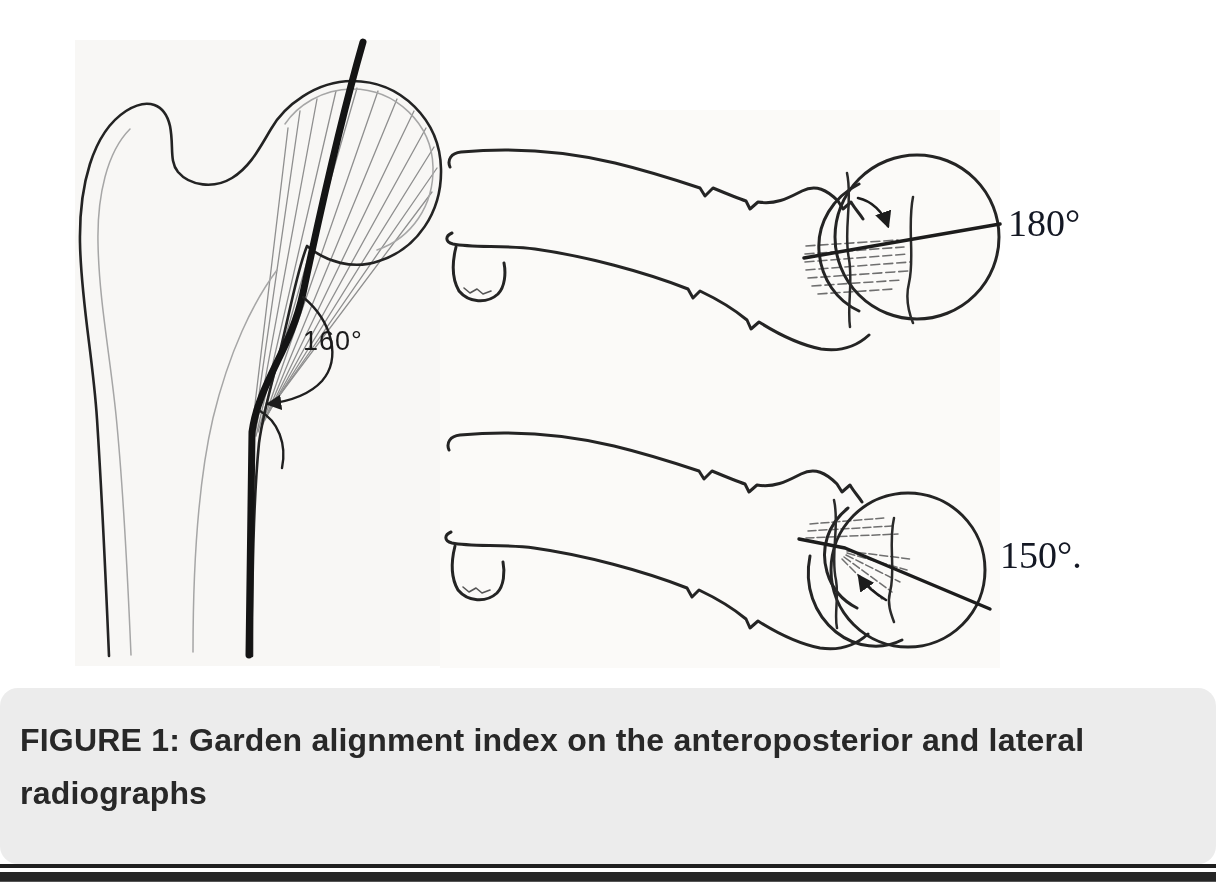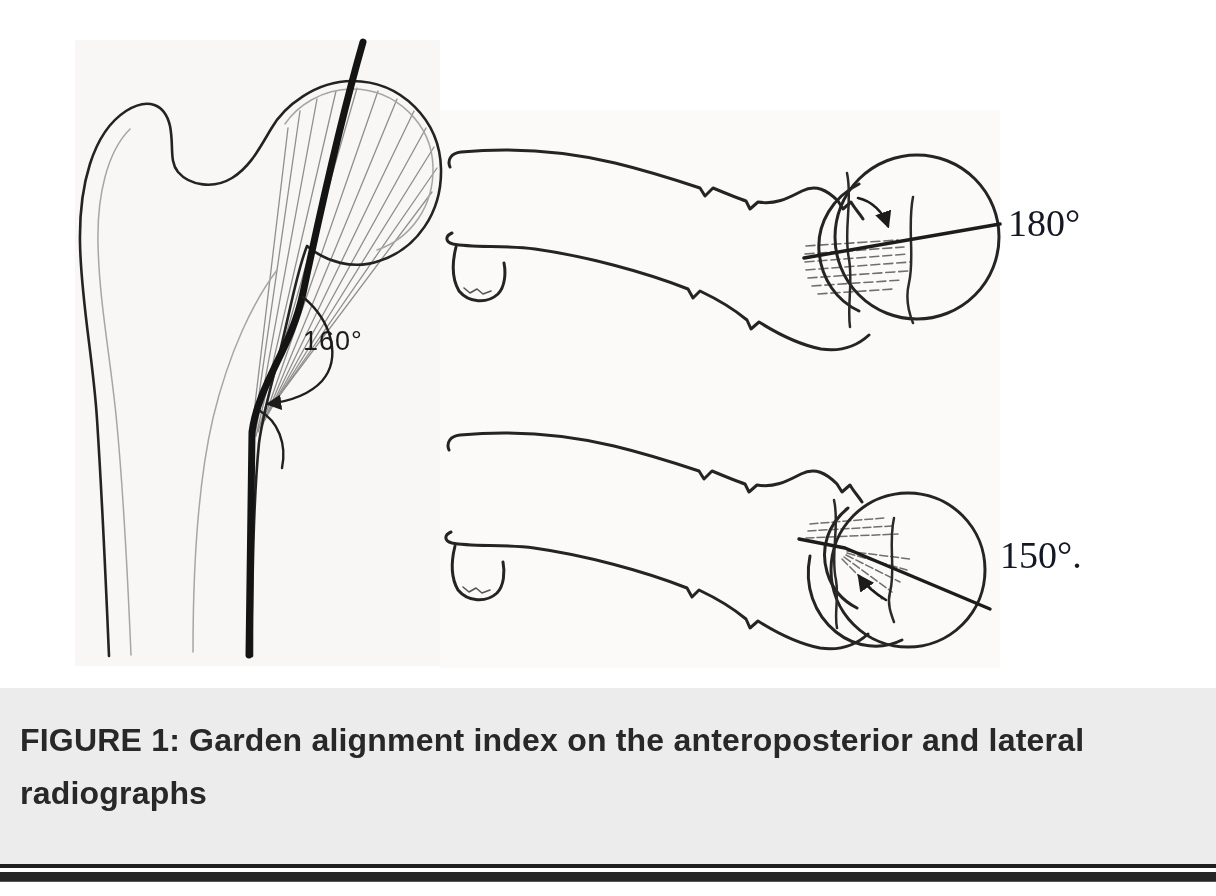--- a/index.html
+++ b/index.html
@@ -1,20 +1,20 @@
 <!DOCTYPE html>
 <html><head>
 <meta charset="utf-8">
 <style>
   html,body{margin:0;padding:0;background:#ffffff;width:1216px;height:896px;overflow:hidden;
             font-family:"Liberation Sans",sans-serif;}
   .stage{position:relative;width:1216px;height:896px;background:#ffffff;}
   .figure-area{position:absolute;left:0;top:0;width:1216px;height:675px;background:#ffffff;}
   .caption-panel{position:absolute;left:0;top:688px;width:1216px;height:176px;background:#ececec;
-                 box-sizing:border-box;padding:26px 56px 0 20px;}
+                 box-sizing:border-box;padding:26px 56px 0 20px;border-radius:18px;}
   .caption-text{font-family:"Liberation Sans",sans-serif;font-weight:bold;font-size:32px;
                 line-height:53px;color:#282828;letter-spacing:0.2px;}
   .caption-rule{position:absolute;left:0;top:864px;width:1216px;height:4px;background:#1f1f1f;}
   .page-bar{position:absolute;left:0;top:872px;width:1216px;height:9px;background:#262626;
             border-bottom:1px solid #555555;}
   svg text{font-kerning:none;}
   .serif-angle{font-family:"Liberation Serif",serif;font-size:38px;fill:#141824;}
   .sans-angle{font-family:"Liberation Sans",sans-serif;font-size:27px;fill:#1b1b1b;letter-spacing:1px;}
 </style>
 </head>

